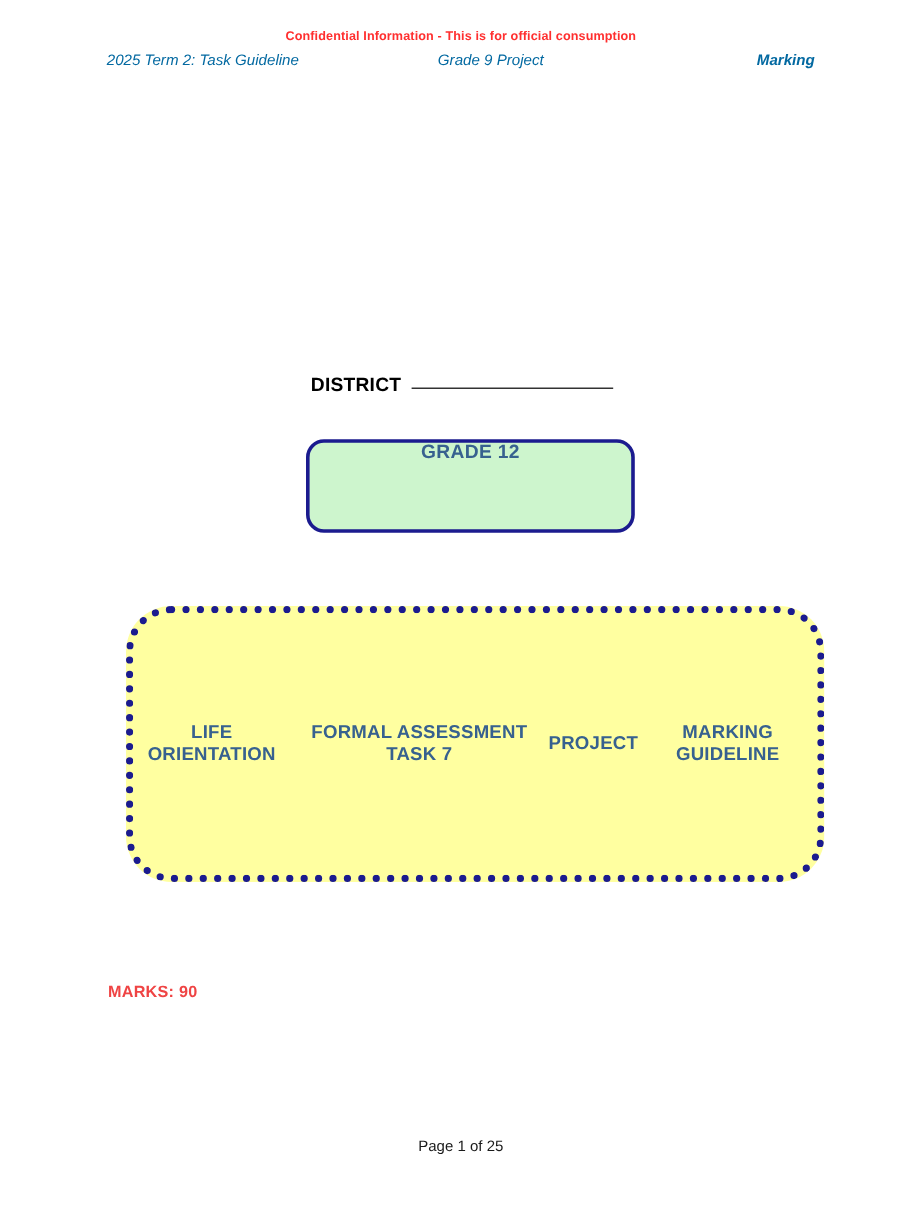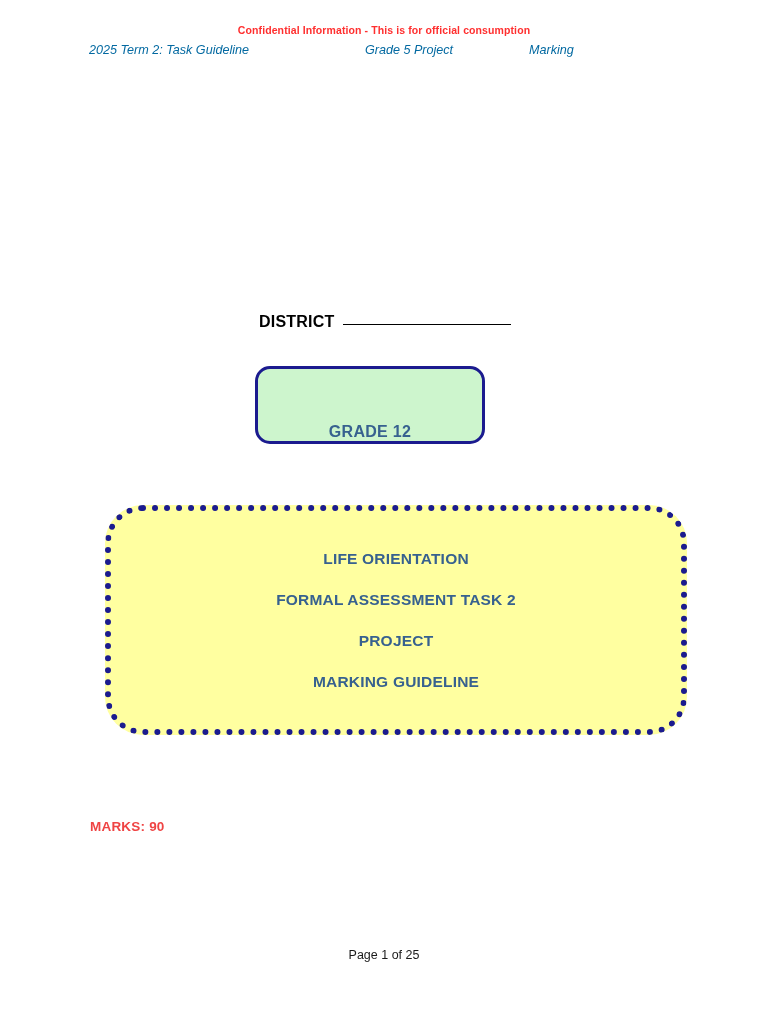--- a/index.html
+++ b/index.html
@@ -54,22 +54,23 @@
     width: 200px;
     text-align: left;
   }
   .header-center {
     flex: 1;
     text-align: center;
     white-space: nowrap;
   }
   .header-right {
     width: 150px;
-    text-align: left;
+    text-align: right;
     white-space: nowrap;
+    font-weight: bold;
   }
 
   
   .district-line {
     position: absolute;
     top: 313px;
     left: 259px;
     display: flex;
     align-items: baseline;
     font-size: 16px;
@@ -87,28 +88,28 @@
     height: 0;
     position: relative;
     top: -2px;
   }
 
   
   .grade-box {
     position: absolute;
     left: 255px;
     top: 366px;
-    width: 230px;
+    width: 274px;
     height: 78px;
     box-sizing: border-box;
     background: #CDF5CD;
     border: 3px solid #1B1B8F;
     border-radius: 15px;
     display: flex;
-    align-items: flex-end;
+    align-items: flex-start;
     justify-content: center;
   }
   .grade-box-text {
     font-size: 16px;
     font-weight: bold;
     color: #37618F;
     letter-spacing: 0.3px;
   }
 
   
@@ -116,21 +117,20 @@
     position: absolute;
     left: 105px;
     top: 505px;
     width: 582px;
     height: 230px;
     box-sizing: border-box;
     background: #FFFFA0;
     border: 6px dotted #1B1B8F;
     border-radius: 38px;
     display: flex;
-    flex-direction: column;
     align-items: center;
     justify-content: center;
   }
   .subject-line {
     font-size: 15.5px;
     font-weight: bold;
     color: #37618F;
     letter-spacing: 0.2px;
     text-align: center;
     margin: 0;
@@ -162,36 +162,36 @@
 </style>
 </head>
 <body>
 
 <div class="page">
 
   <div class="confidential">Confidential Information - This is for official consumption</div>
 
   <div class="header-row">
     <div class="header-left">2025 Term 2: Task Guideline</div>
-    <div class="header-center">Grade 5 Project</div>
+    <div class="header-center">Grade 9 Project</div>
     <div class="header-right">Marking</div>
   </div>
 
   <div class="district-line">
     <span class="district-label">DISTRICT</span>
     <span class="district-rule"></span>
   </div>
 
   <div class="grade-box">
     <span class="grade-box-text">GRADE 12</span>
   </div>
 
   <div class="subject-box">
     <p class="subject-line">LIFE ORIENTATION</p>
-    <p class="subject-line">FORMAL ASSESSMENT TASK 2</p>
+    <p class="subject-line">FORMAL ASSESSMENT TASK 7</p>
     <p class="subject-line">PROJECT</p>
     <p class="subject-line">MARKING GUIDELINE</p>
   </div>
 
   <div class="marks">MARKS: 90</div>
 
   <div class="footer">Page 1 of 25</div>
 
 </div>
 

